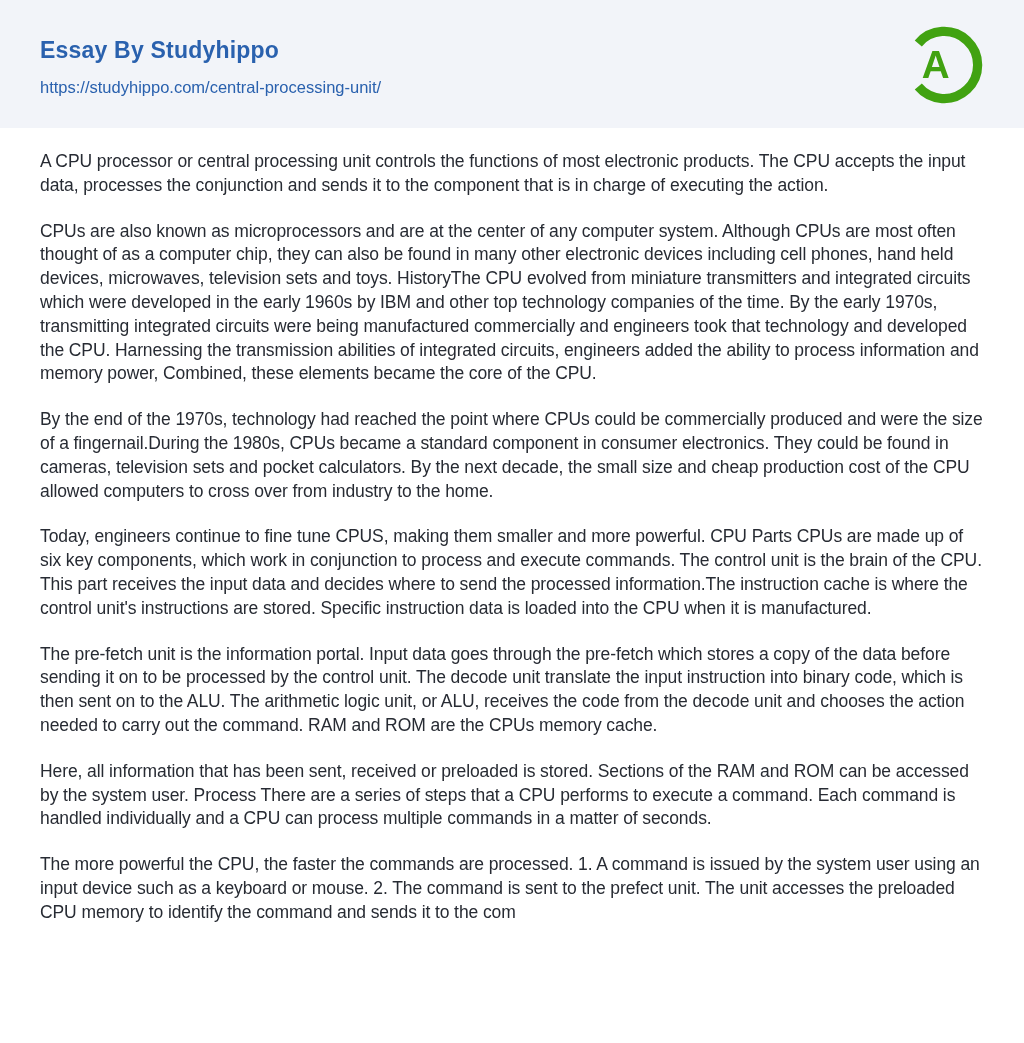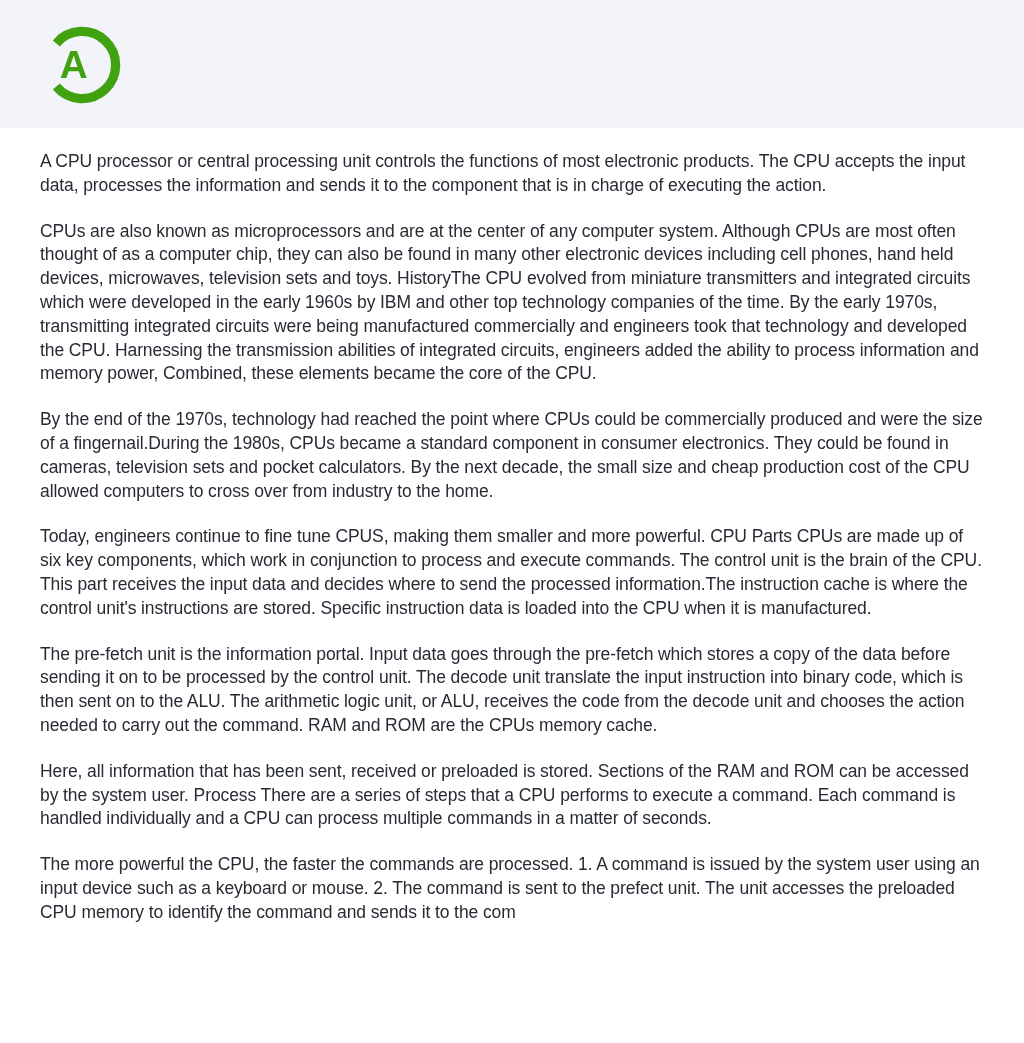--- a/index.html
+++ b/index.html
@@ -54,31 +54,35 @@
     line-height:1.36;
     letter-spacing:-.1px;
     margin-bottom:22px;
     color:var(--body-ink);
   }
 </style>
 </head>
 <body>
 
 <div class="header">
+  <div class="header-text">
+    <div class="site-label">Essay By Studyhippo</div>
+    <a class="site-url" href="#">https://studyhippo.com/central-processing-unit/</a>
+  </div>
   <div class="logo">
     <svg viewBox="0 0 100 100" width="84" height="92" aria-hidden="true">
       <path d="M 19.4 24.3 A 40 40 0 1 1 19.4 75.7" fill="none" stroke="var(--green)" stroke-width="11" stroke-linecap="butt"></path>
       <text x="40" y="66" text-anchor="middle" font-family="Liberation Sans, sans-serif" font-size="46" font-weight="700" fill="var(--green)">A</text>
     </svg>
   </div>
 </div>
 
 <div class="content">
   <div>
-      <p class="para">A CPU processor or central processing unit controls the functions of most electronic products. The CPU accepts the input data, processes the information and sends it to the component that is in charge of executing the action.</p>
+      <p class="para">A CPU processor or central processing unit controls the functions of most electronic products. The CPU accepts the input data, processes the conjunction and sends it to the component that is in charge of executing the action.</p>
       <p class="para">CPUs are also known as microprocessors and are at the center of any computer system. Although CPUs are most often thought of as a computer chip, they can also be found in many other electronic devices including cell phones, hand held devices, microwaves, television sets and toys. HistoryThe CPU evolved from miniature transmitters and integrated circuits which were developed in the early 1960s by IBM and other top technology companies of the time. By the early 1970s, transmitting integrated circuits were being manufactured commercially and engineers took that technology and developed the CPU. Harnessing the transmission abilities of integrated circuits, engineers added the ability to process information and memory power, Combined, these elements became the core of the CPU.</p>
       <p class="para">By the end of the 1970s, technology had reached the point where CPUs could be commercially produced and were the size of a fingernail.During the 1980s, CPUs became a standard component in consumer electronics. They could be found in cameras, television sets and pocket calculators. By the next decade, the small size and cheap production cost of the CPU allowed computers to cross over from industry to the home.</p>
       <p class="para">Today, engineers continue to fine tune CPUS, making them smaller and more powerful. CPU Parts CPUs are made up of six key components, which work in conjunction to process and execute commands. The control unit is the brain of the CPU. This part receives the input data and decides where to send the processed information.The instruction cache is where the control unit's instructions are stored. Specific instruction data is loaded into the CPU when it is manufactured.</p>
       <p class="para">The pre-fetch unit is the information portal. Input data goes through the pre-fetch which stores a copy of the data before sending it on to be processed by the control unit. The decode unit translate the input instruction into binary code, which is then sent on to the ALU. The arithmetic logic unit, or ALU, receives the code from the decode unit and chooses the action needed to carry out the command. RAM and ROM are the CPUs memory cache.</p>
       <p class="para">Here, all information that has been sent, received or preloaded is stored. Sections of the RAM and ROM can be accessed by the system user. Process There are a series of steps that a CPU performs to execute a command. Each command is handled individually and a CPU can process multiple commands in a matter of seconds.</p>
       <p class="para">The more powerful the CPU, the faster the commands are processed. 1. A command is issued by the system user using an input device such as a keyboard or mouse. 2. The command is sent to the prefect unit. The unit accesses the preloaded CPU memory to identify the command and sends it to the com</p>
     </div>
 </div>
 
 </body></html>

